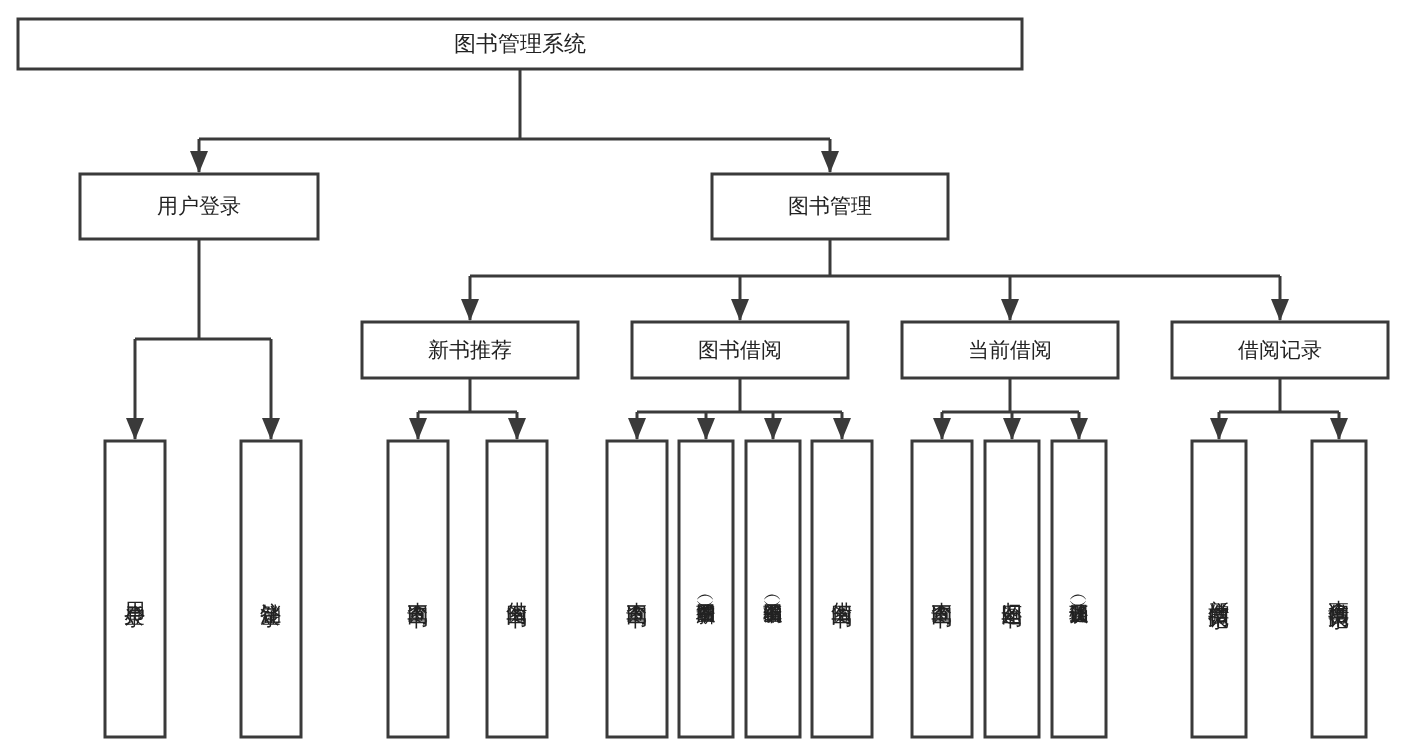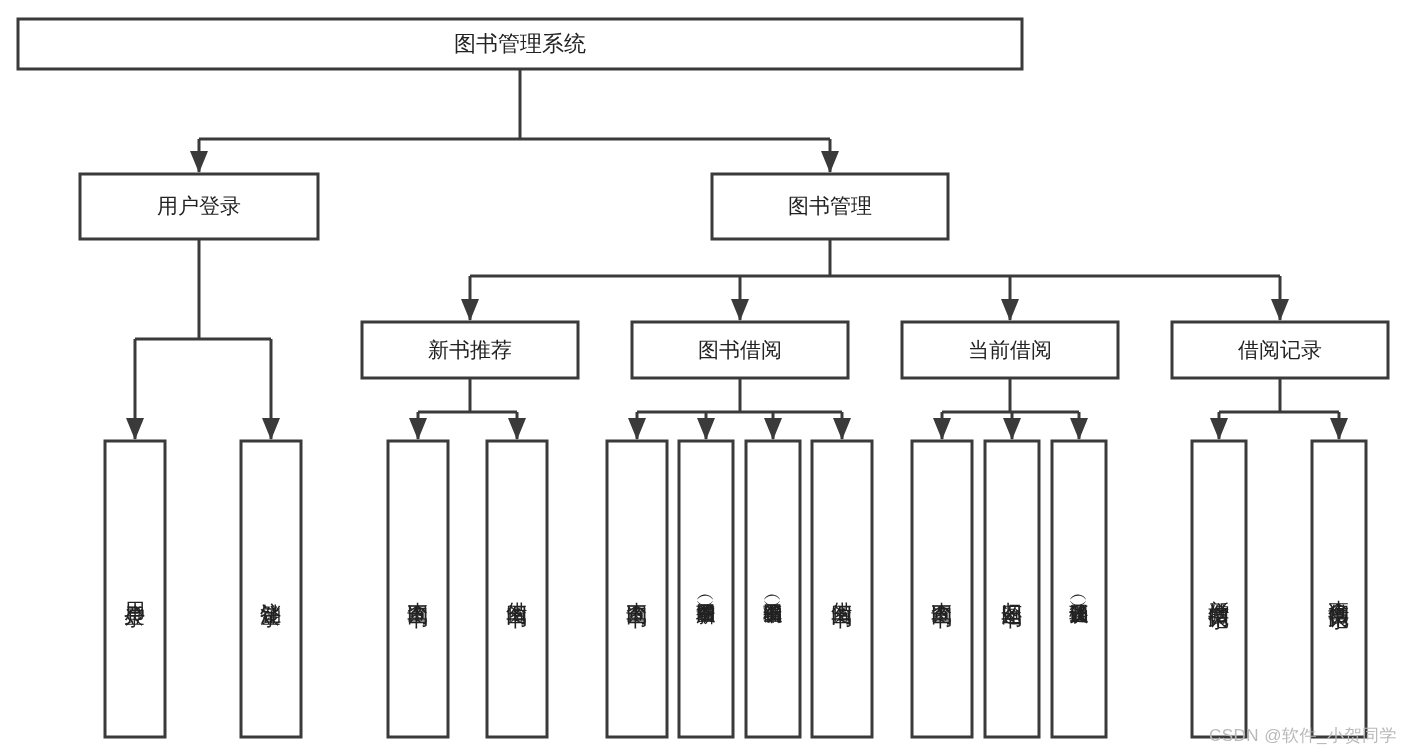--- a/index.html
+++ b/index.html
@@ -208,14 +208,13 @@
       <div class="leaf-label-cell" style="left: 1052px; top: 437px; width: 54px; height: 296px;">
         <span class="leaf-label-text" style="font-size: 19px; letter-spacing: 0px;">确认归还（管理员）</span>
       </div>
       <div class="leaf-label-cell" style="left: 1192px; top: 437px; width: 54px; height: 296px;">
         <span class="leaf-label-text">新增借阅记录</span>
       </div>
       <div class="leaf-label-cell" style="left: 1312px; top: 437px; width: 54px; height: 296px;">
         <span class="leaf-label-text">查询借阅记录</span>
       </div>
     </div>
-  <div id="watermark">CSDN @软件_小贺同学</div>
 </div>
 
 </body></html>

